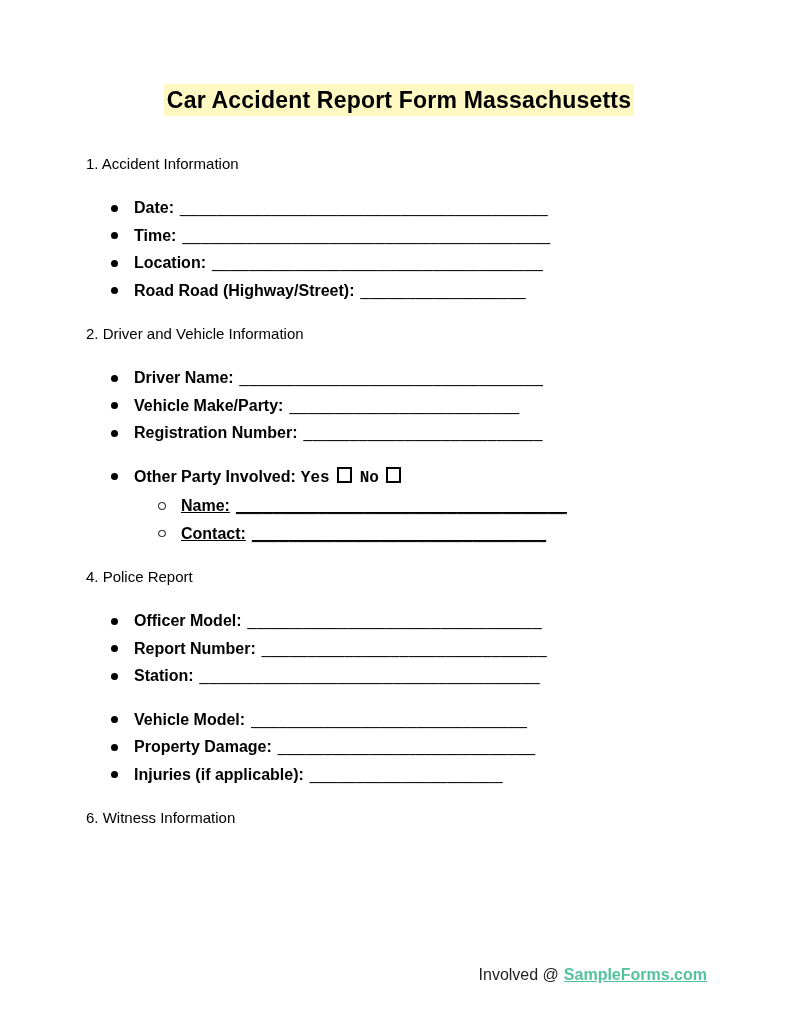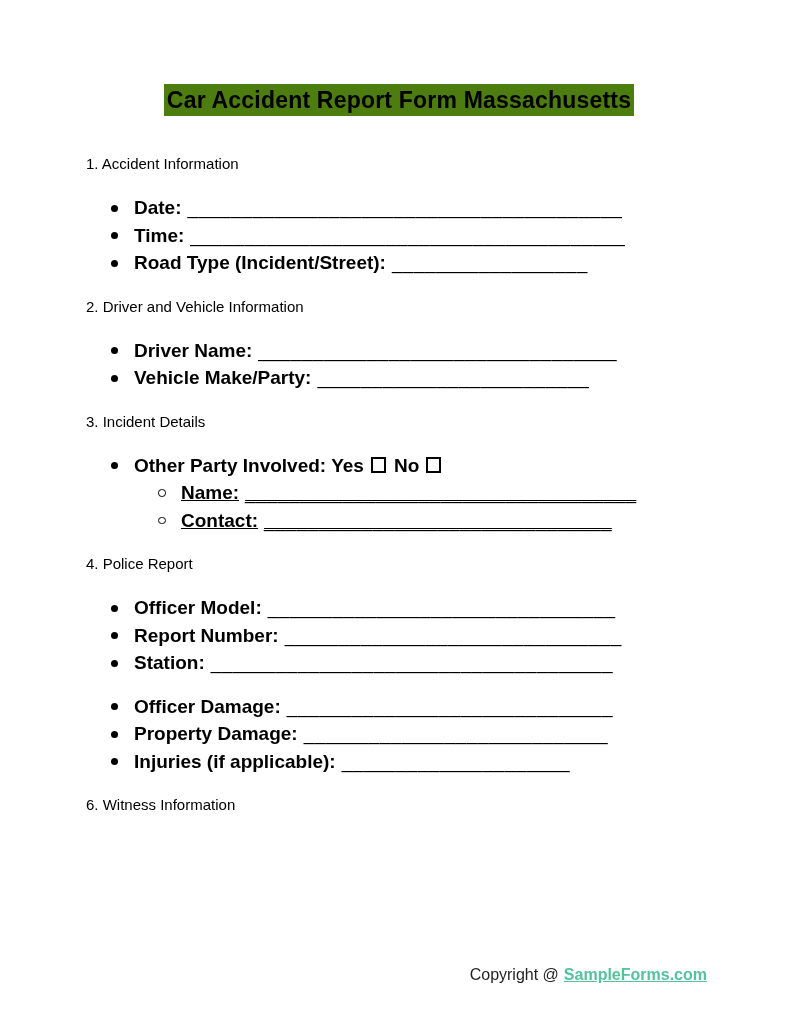--- a/index.html
+++ b/index.html
@@ -38,21 +38,21 @@
     margin: 0 0 16.5px 0;
   }
   ul.field-list {
     list-style: none;
     margin: 0 0 16px 0;
     padding: 0;
   }
   ul.field-list li {
     position: relative;
     padding-left: 48px;
-    font-size: 19px;
+    font-size: 16px;
     font-weight: 700;
     line-height: 27.5px;
     white-space: nowrap;
   }
   ul.field-list li::before {
     content: "";
     position: absolute;
     left: 25px;
     top: 10.5px;
     width: 7px;
@@ -73,20 +73,21 @@
     border: 1.5px solid #000;
   }
   .fill-line {
     font-weight: 400;
     margin-left: 6px;
     letter-spacing: 0.3px;
     color: #000;
   }
   .opt-label {
     margin-left: 8px;
+    font-family: Liberation Mono, monospace;
   }
   .opt-label.first {
     margin-left: 5px;
   }
   .checkbox {
     display: inline-block;
     width: 11px;
     height: 12px;
     border: 2px solid #000;
     margin-left: 7px;
@@ -111,47 +112,52 @@
     cursor: pointer;
     margin-top: 28px;
   }
 </style>
 </head>
 <body>
 
 <div class="page">
 
   <div class="title-wrap">
-    <span class="title-highlight" style="background: #4d7c0f;">Car Accident Report Form Massachusetts</span>
+    <span class="title-highlight" style="background: #fef9c3;">Car Accident Report Form Massachusetts</span>
   </div>
 
   <h2 class="section-heading">1. Accident Information</h2>
   <ul class="field-list">
     <li>
       <span>Date:</span><span class="fill-line">________________________________________</span>
     </li>
     <li>
       <span>Time:</span><span class="fill-line">________________________________________</span>
     </li>
     <li>
-      <span>Road Type (Incident/Street):</span><span class="fill-line">__________________</span>
+      <span>Location:</span><span class="fill-line">____________________________________</span>
+    </li>
+    <li>
+      <span>Road Road (Highway/Street):</span><span class="fill-line">__________________</span>
     </li>
   </ul>
 
   <h2 class="section-heading">2. Driver and Vehicle Information</h2>
   <ul class="field-list">
     <li>
       <span>Driver Name:</span><span class="fill-line">_________________________________</span>
     </li>
     <li>
       <span>Vehicle Make/Party:</span><span class="fill-line">_________________________</span>
     </li>
+    <li>
+      <span>Registration Number:</span><span class="fill-line">__________________________</span>
+    </li>
   </ul>
 
-  <h2 class="section-heading">3. Incident Details</h2>
   <ul class="field-list">
     <li>
       <span>Other Party Involved:</span><span class="opt-label first">Yes</span><span class="checkbox"></span><span class="opt-label">No</span><span class="checkbox"></span>
     </li>
     <li class="sub">
       <span>Name:</span><span class="fill-line">____________________________________</span>
     </li>
     <li class="sub">
       <span>Contact:</span><span class="fill-line">________________________________</span>
     </li>
@@ -165,29 +171,29 @@
     <li>
       <span>Report Number:</span><span class="fill-line">_______________________________</span>
     </li>
     <li>
       <span>Station:</span><span class="fill-line">_____________________________________</span>
     </li>
   </ul>
 
   <ul class="field-list">
     <li>
-      <span>Officer Damage:</span><span class="fill-line">______________________________</span>
+      <span>Vehicle Model:</span><span class="fill-line">______________________________</span>
     </li>
     <li>
       <span>Property Damage:</span><span class="fill-line">____________________________</span>
     </li>
     <li>
       <span>Injuries (if applicable):</span><span class="fill-line">_____________________</span>
     </li>
   </ul>
 
   <h2 class="section-heading">6. Witness Information</h2>
 
 </div>
 
 <div class="footer">
-  <span class="copyright-prefix">Copyright @</span><span class="brand-link" style="color: rgb(82, 195, 155);">SampleForms.com</span>
+  <span class="copyright-prefix">Involved @</span><span class="brand-link" style="color: rgb(82, 195, 155);">SampleForms.com</span>
 </div>
 
 </body></html>

